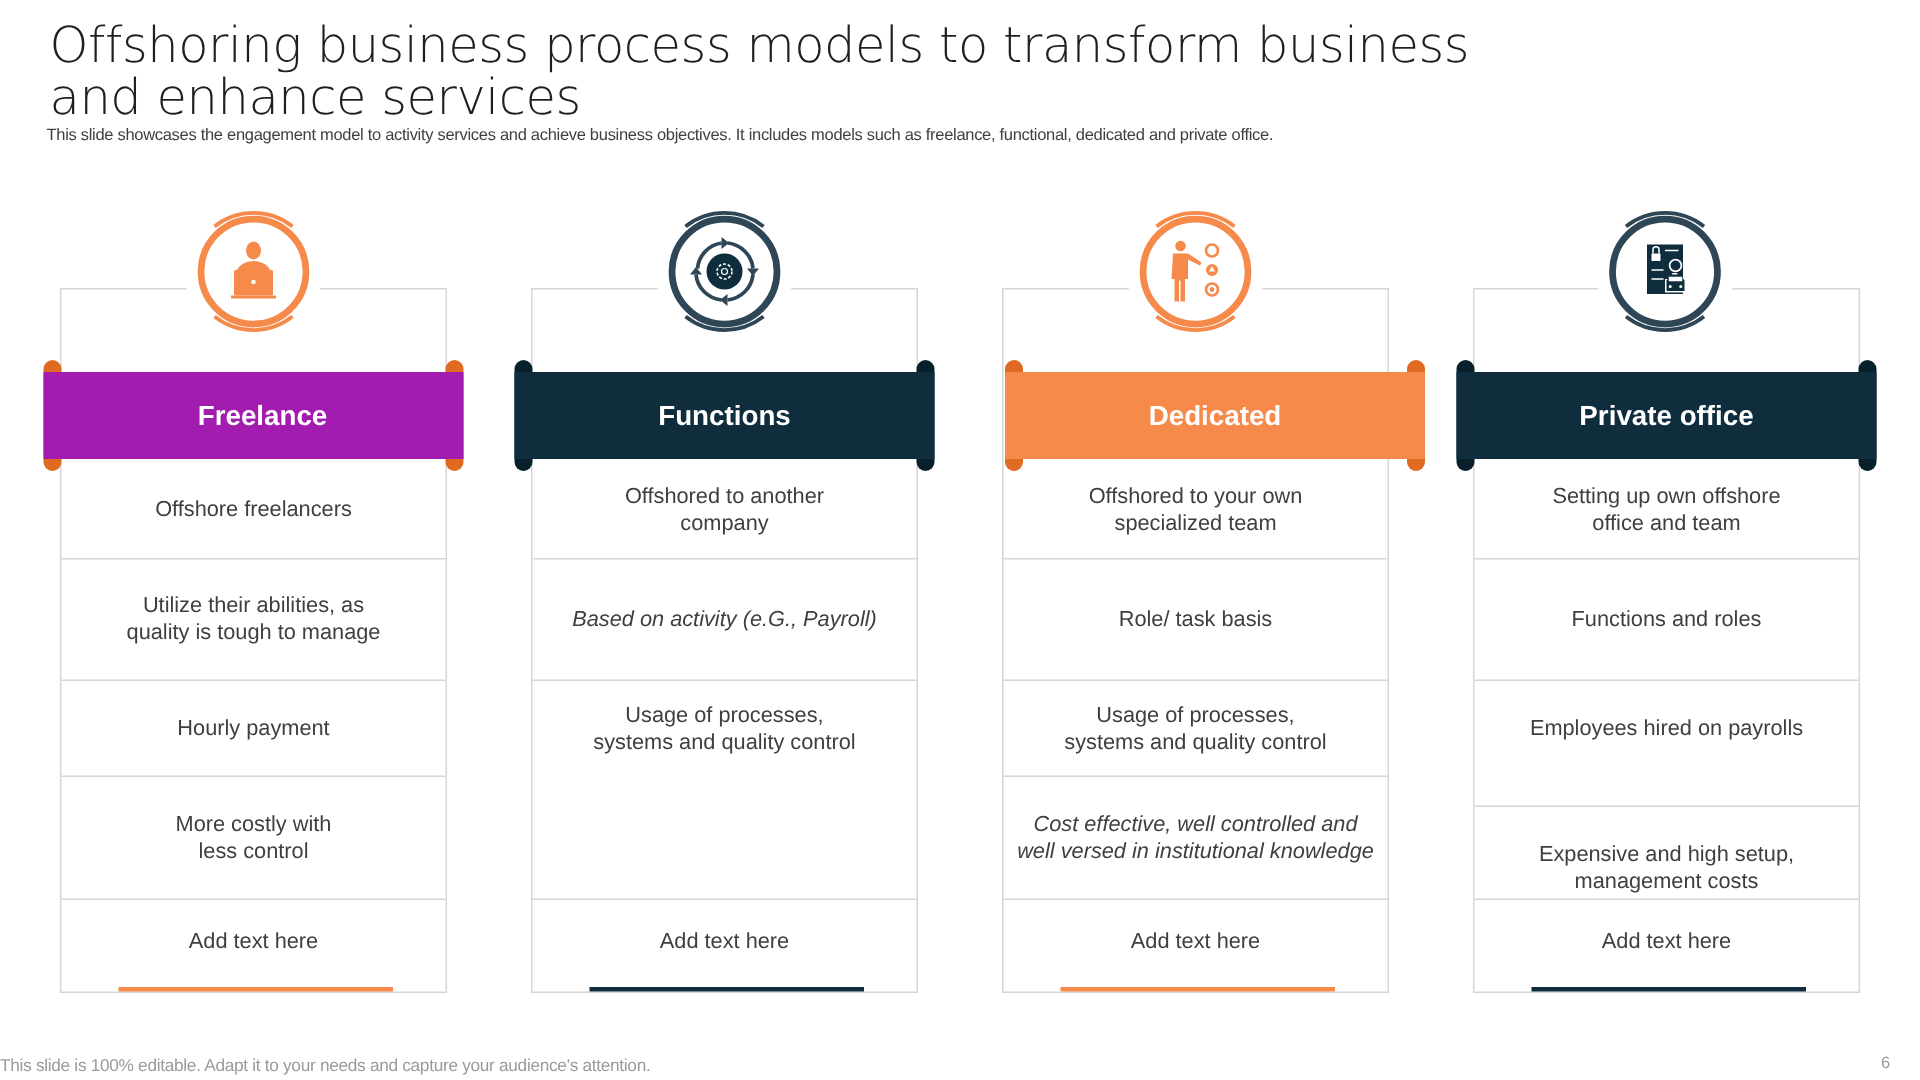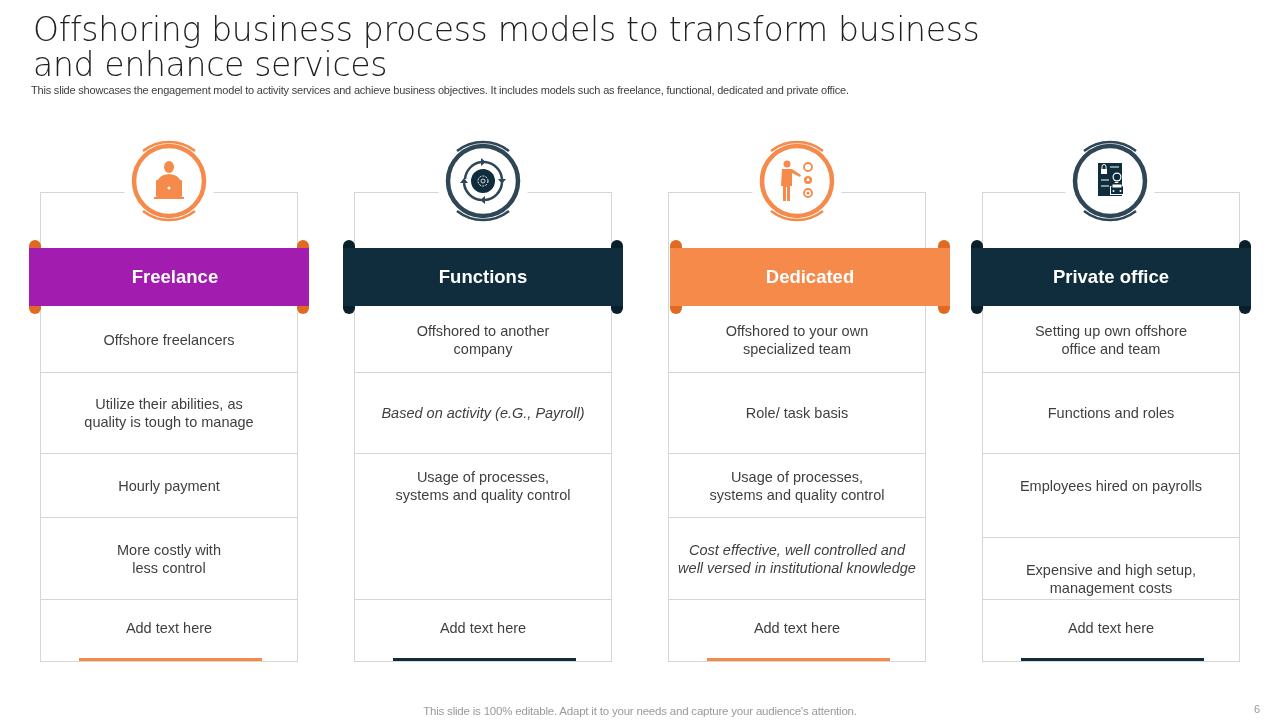--- a/index.html
+++ b/index.html
@@ -46,21 +46,21 @@
       display: flex; align-items: center; justify-content: center;
       color: #ffffff; font-weight: bold; font-size: 18.5px;
     }
 
     .icon-wrap {
       position: absolute; top: 135px; width: 92px; height: 92px;
     }
     .icon-wrap svg { width: 92px; height: 92px; display: block; }
 
     .footer {
-      position: absolute; top: 705px; left: 0; width: 1280px; text-align: center;
+      position: absolute; top: 705px; left: 0; width: 1280px; text-align: left;
       font-size: 11.5px; color: #9a9a9a; letter-spacing: -0.2px;
     }
     .page-num {
       position: absolute; top: 703px; left: 1254px; font-size: 11px; color: #9a9a9a;
     }
   </style>
 </head>
 <body>
 
 <div class="title">Offshoring business process models to transform business and enhance services</div>

